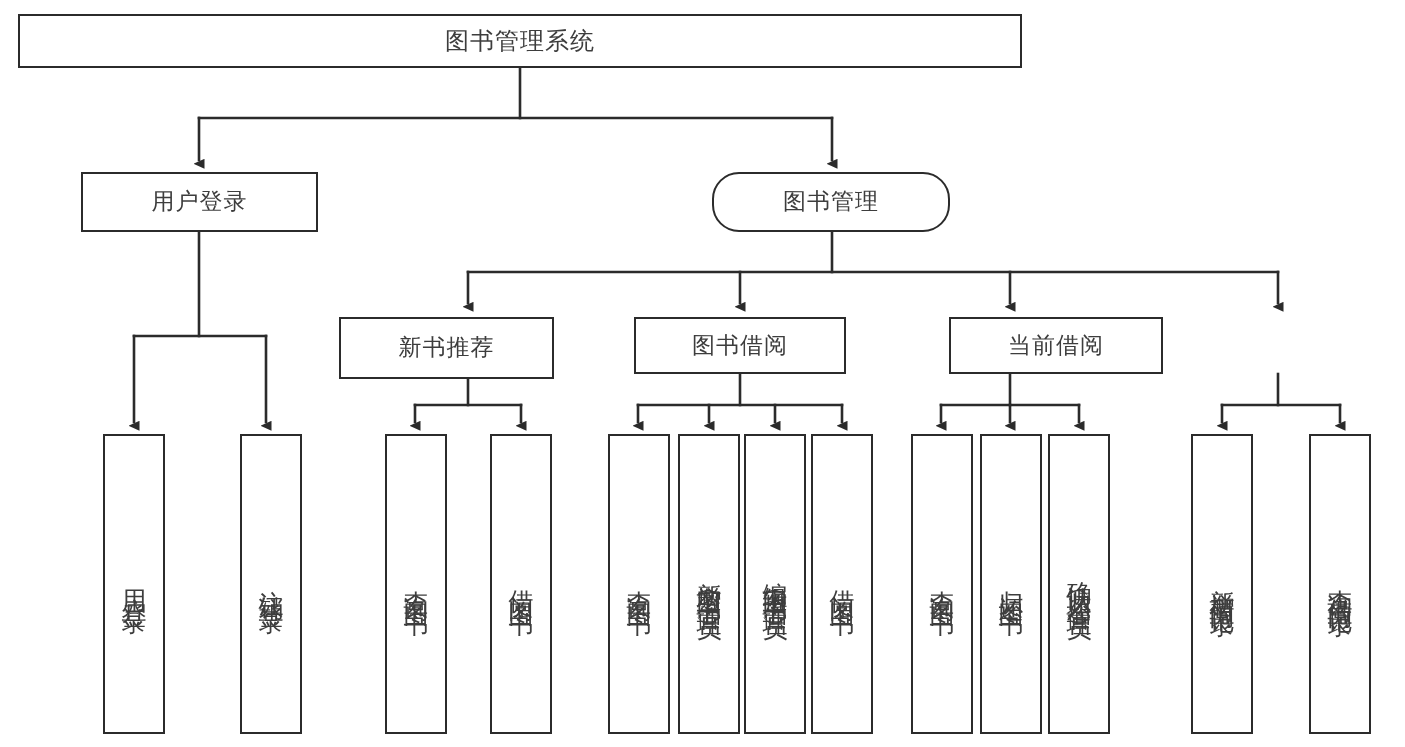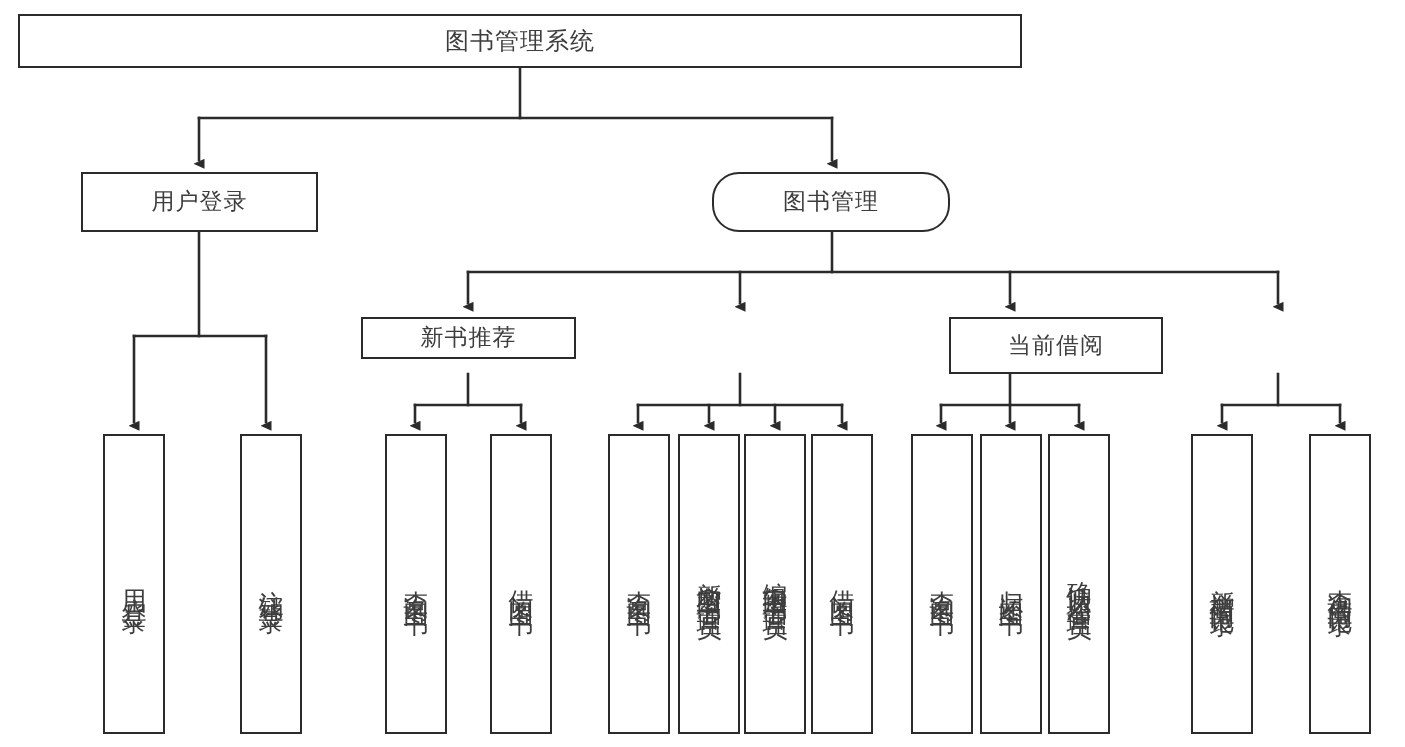--- a/index.html
+++ b/index.html
@@ -132,22 +132,25 @@
     <span class="node-label">图书管理系统</span>
   </div>
 
   <div class="node h" style="left:81px; top:172px; width:237px; height:60px;">
     <span class="node-label">用户登录</span>
   </div>
   <div class="node h" style="left:712px; top:172px; width:238px; height:60px;border-radius:27px;">
     <span class="node-label">图书管理</span>
   </div>
 
-  <div class="node h" style="left:361px; top:317px; width:215px; height:42px;">
+  <div class="node h" style="left:339px; top:317px; width:215px; height:62px;">
     <span class="node-label">新书推荐</span>
+  </div>
+  <div class="node h" style="left:634px; top:317px; width:212px; height:57px;">
+    <span class="node-label">图书借阅</span>
   </div>
   <div class="node h" style="left:949px; top:317px; width:214px; height:57px;">
     <span class="node-label">当前借阅</span>
   </div>
 
   <div class="node v" style="left:103px; top:434px; width:62px; height:300px;">
     <span class="node-label">用户登录</span>
   </div>
   <div class="node v" style="left:240px; top:434px; width:62px; height:300px;">
     <span class="node-label">注销登录</span>

